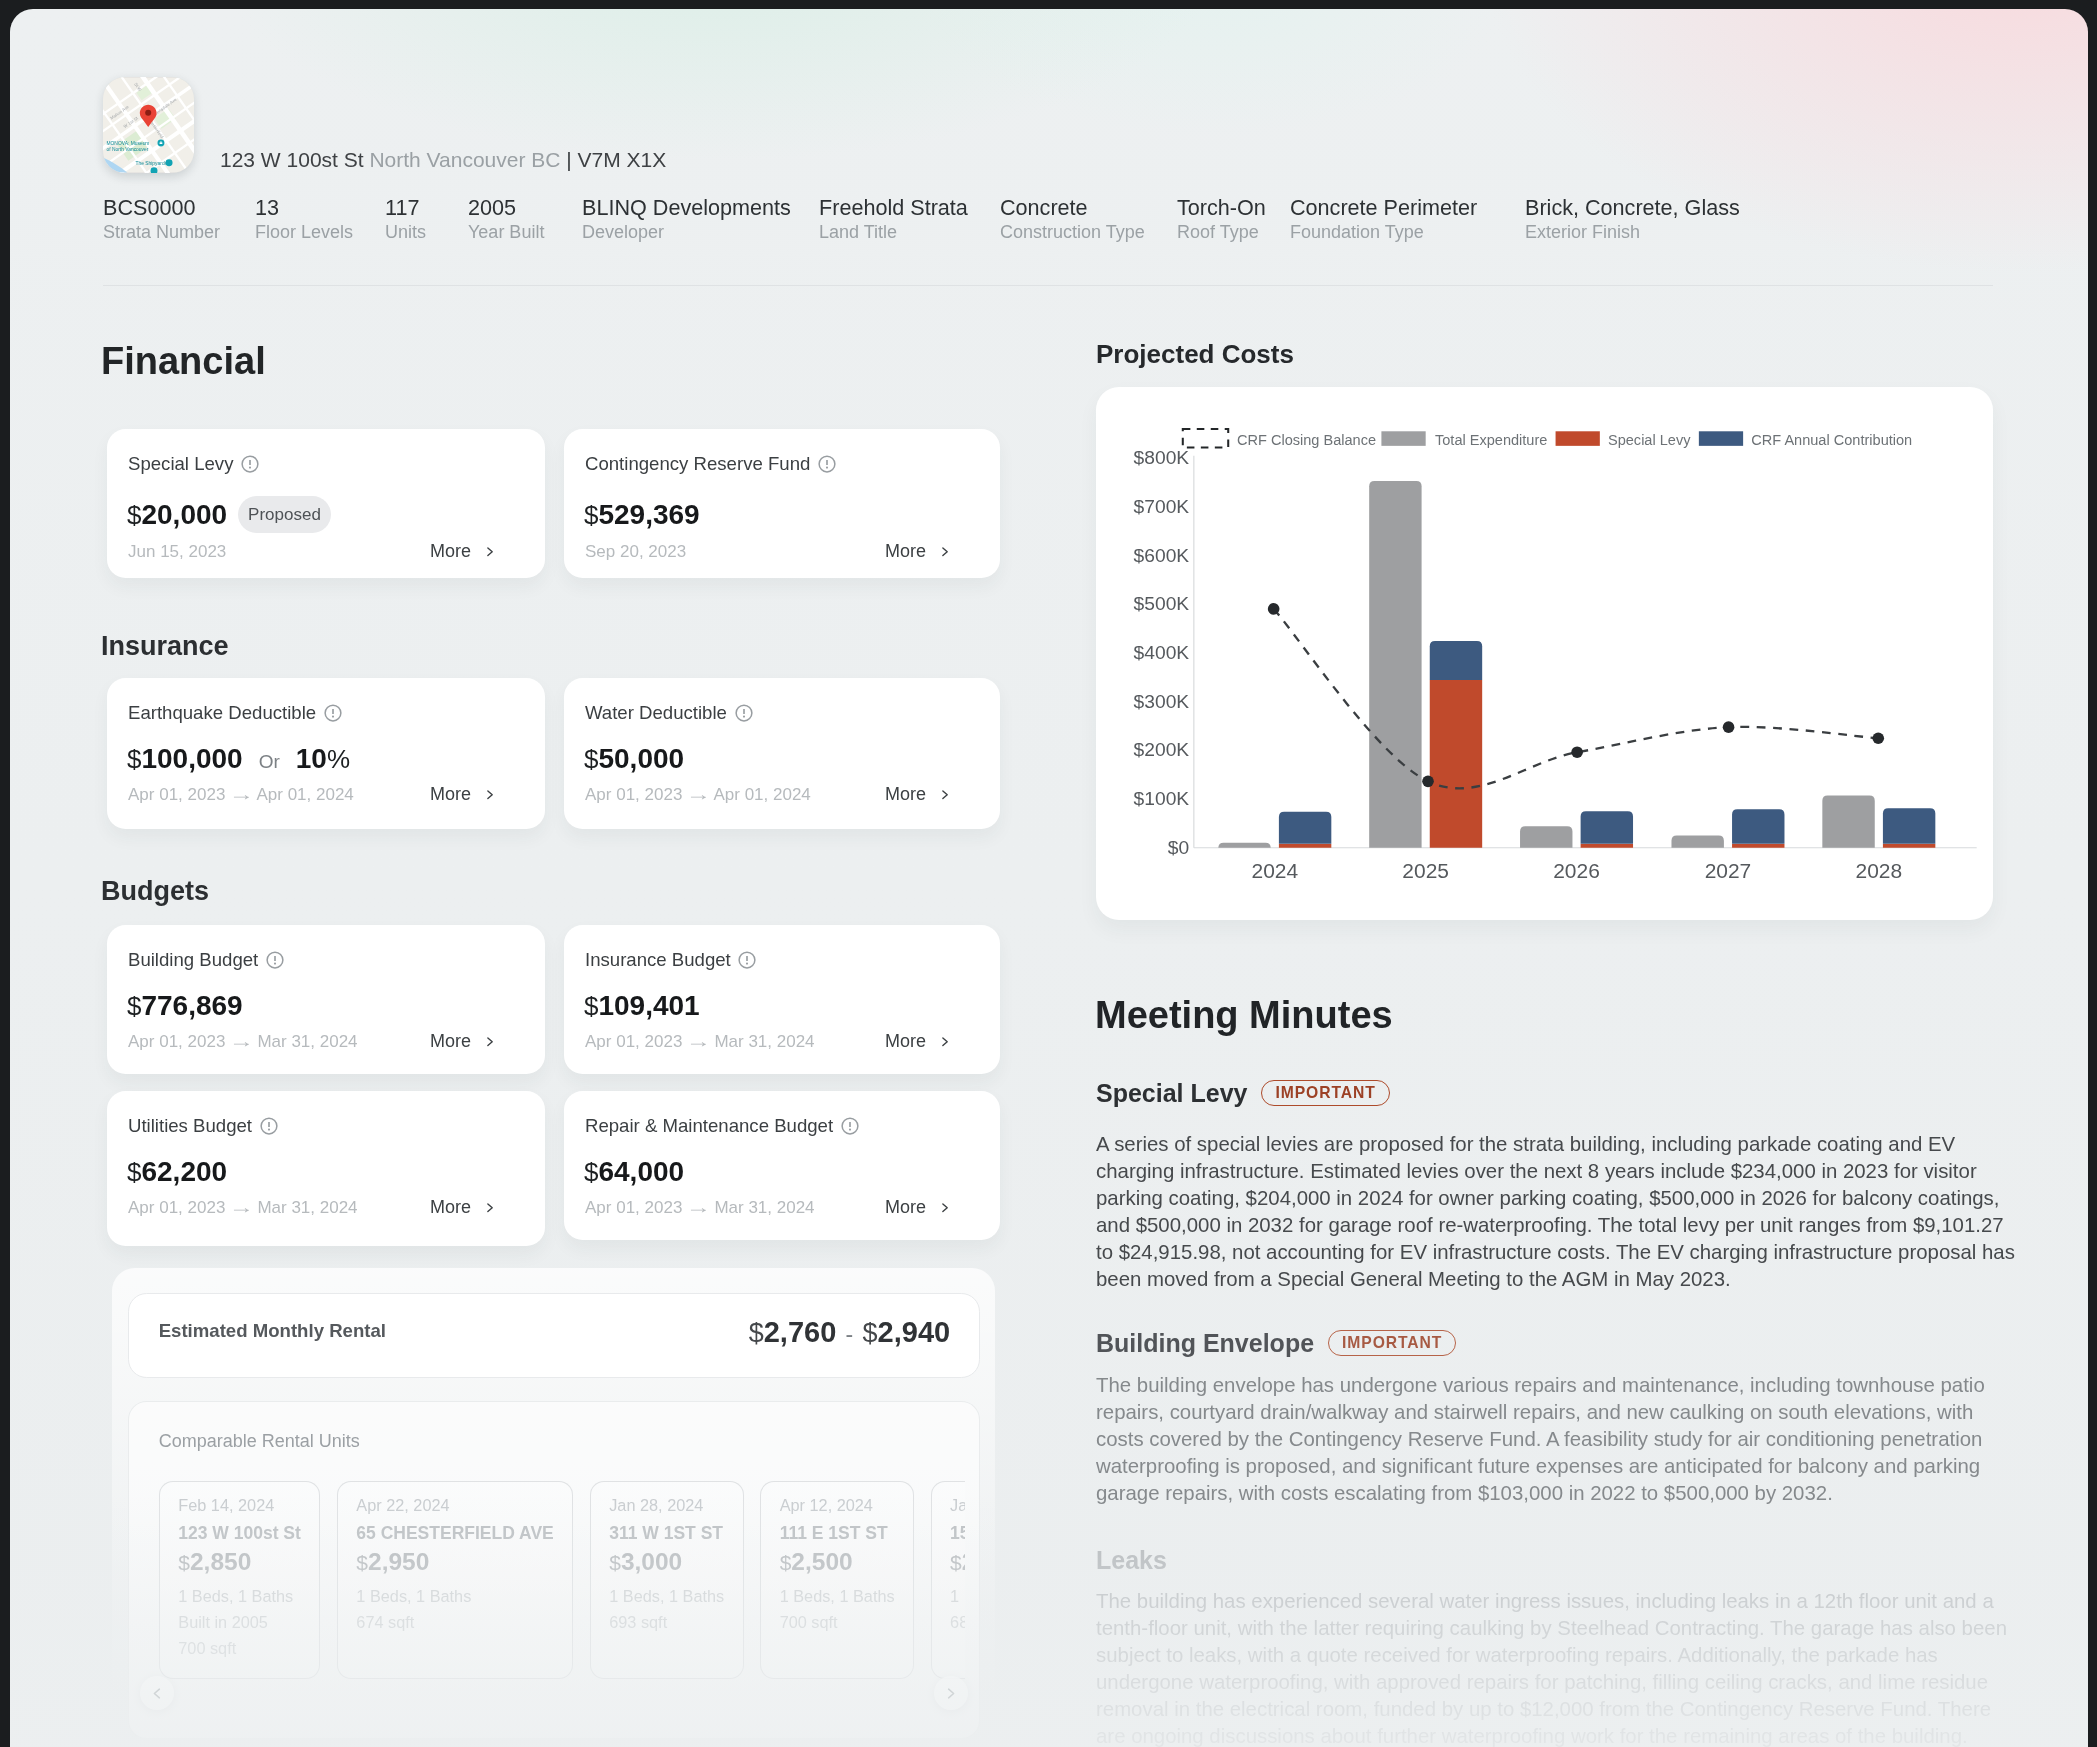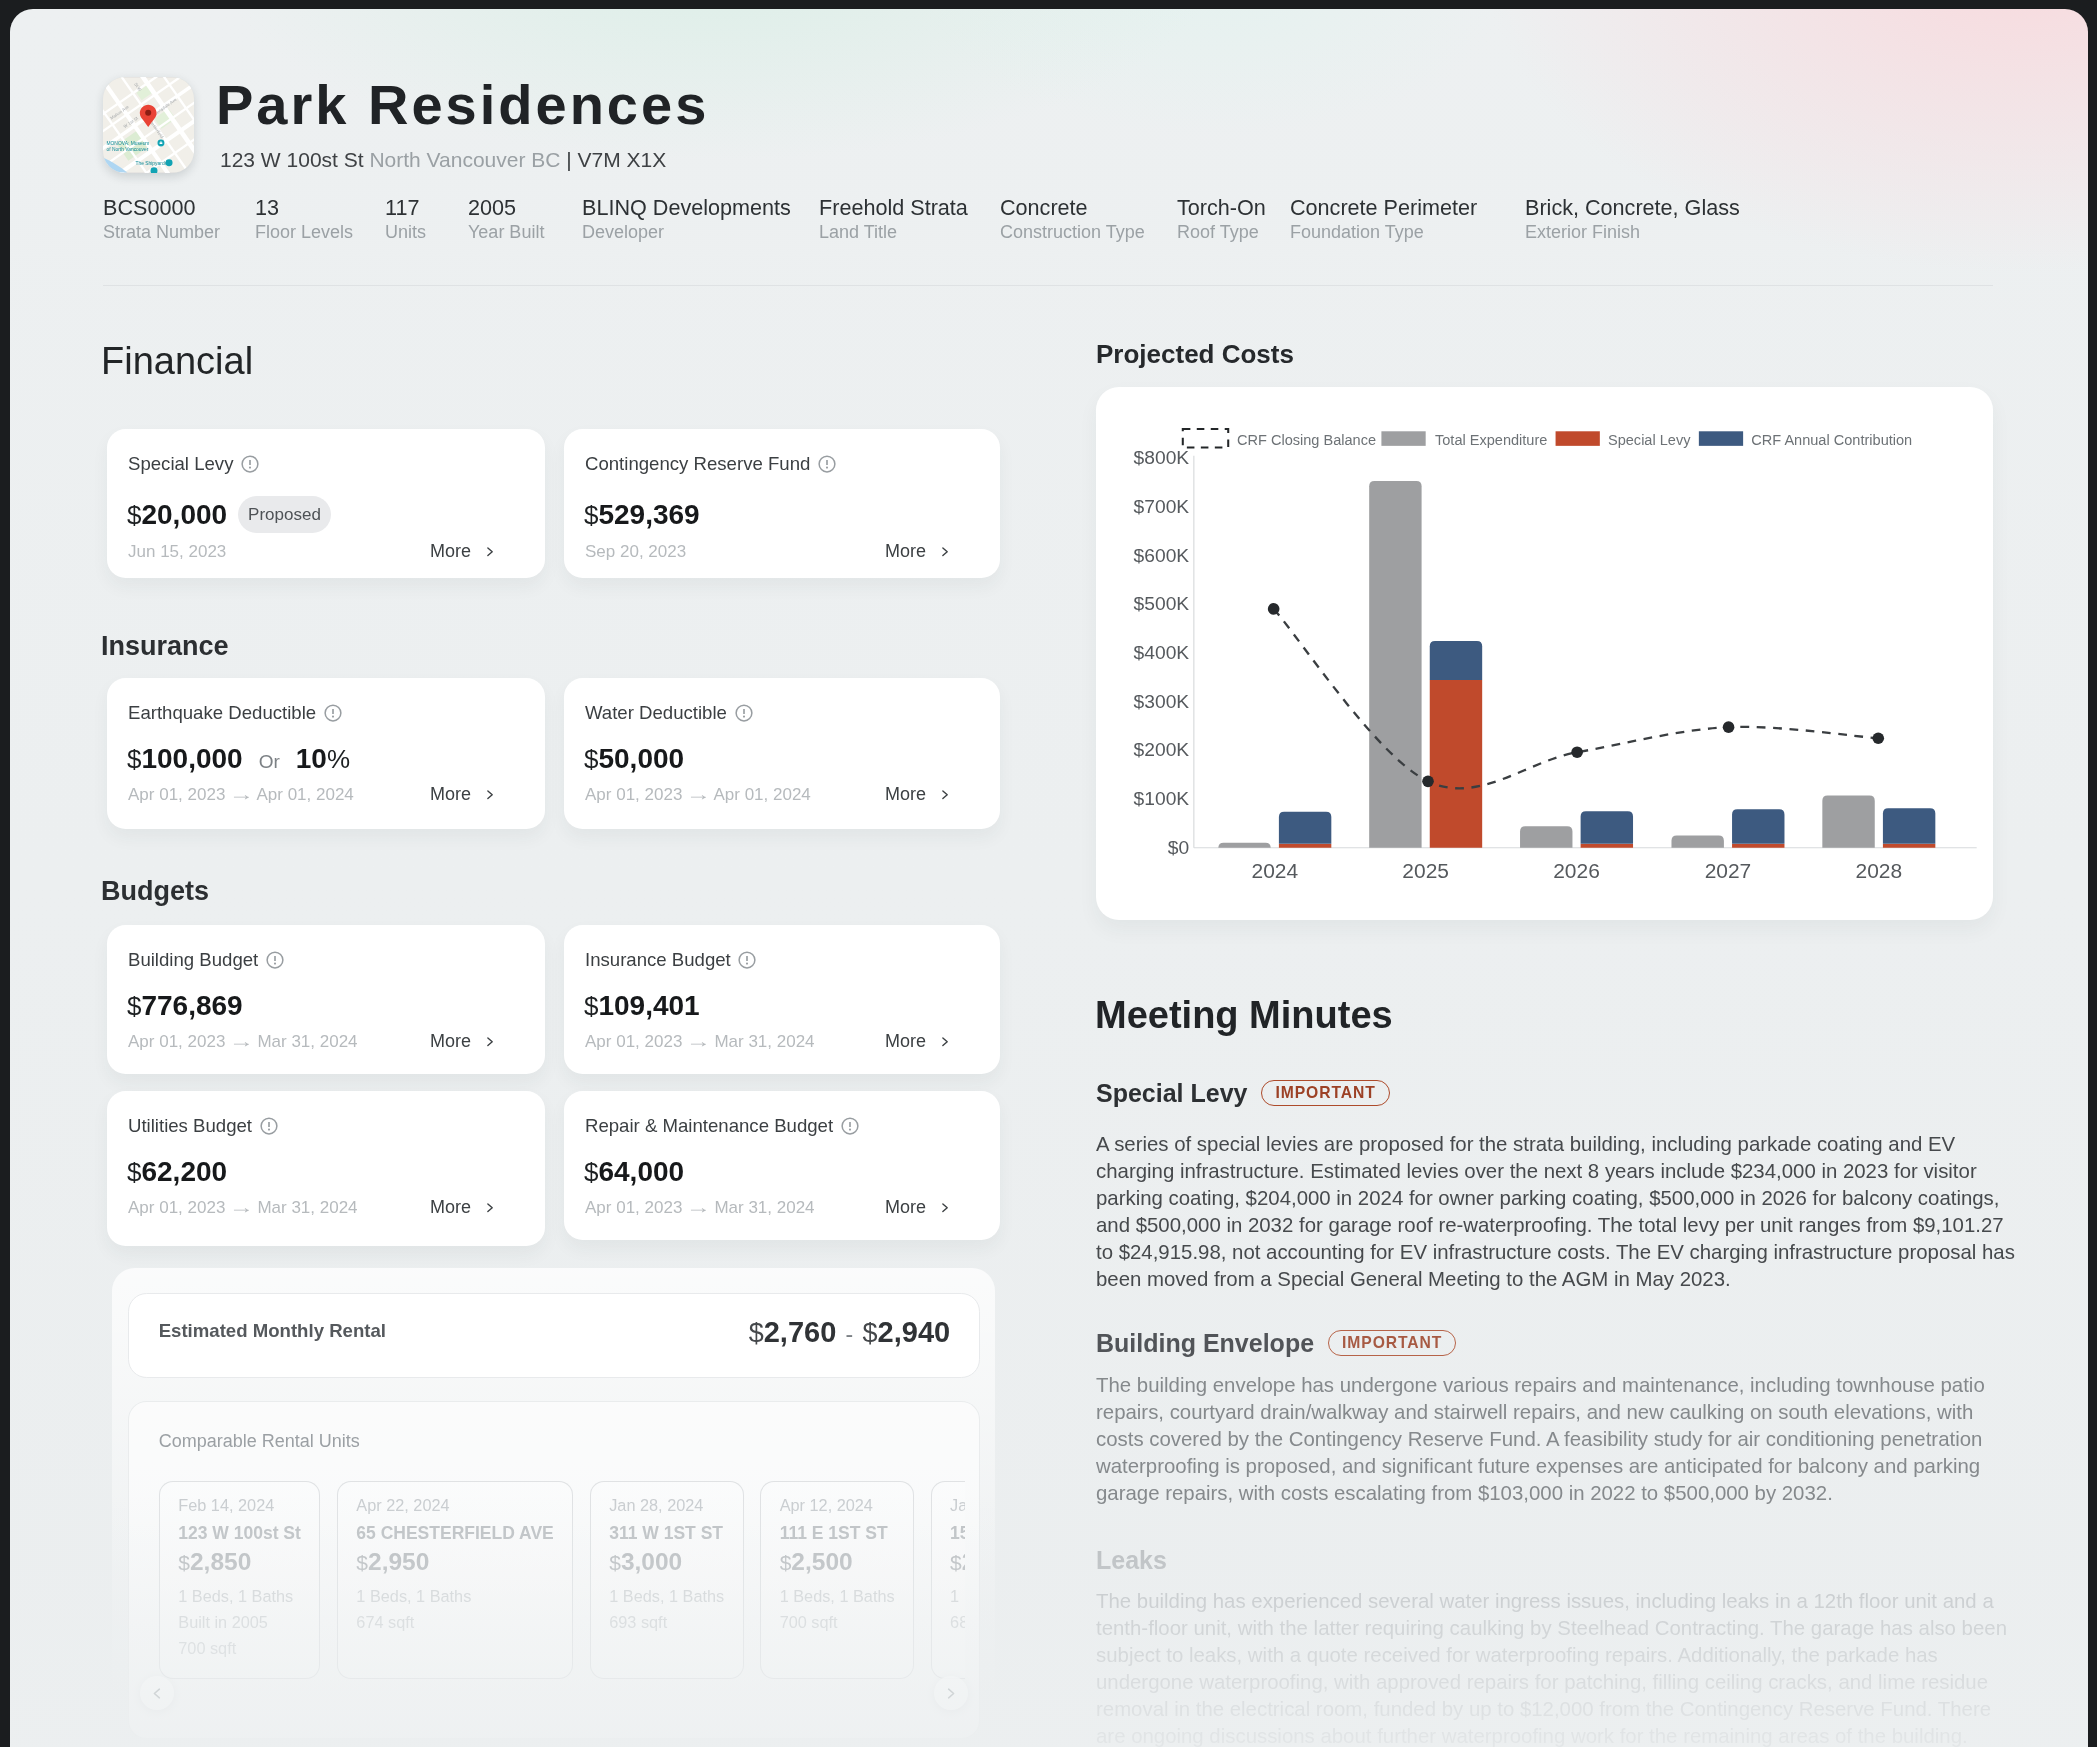--- a/index.html
+++ b/index.html
@@ -15,21 +15,21 @@
 .map{position:absolute;left:103px;top:77px;width:91px;height:96px;border-radius:22px;overflow:hidden;background:#f2f0ec;box-shadow:0 3.5px 9.3px rgba(30,40,50,.15), inset 0 0 0 1.2px rgba(195,200,204,.5)}
 .title{position:absolute;left:216px;top:77px;font-size:56px;line-height:56px;font-weight:700;color:#202326;letter-spacing:3px;white-space:nowrap}
 .addr{position:absolute;left:220px;top:149px;font-size:21px;line-height:21px;color:#3e4144;white-space:nowrap}
 .addr .lt{color:#9aa0a4}
 
 .stat{position:absolute;top:197px;white-space:nowrap}
 .stat .v{font-size:21.6px;line-height:21.6px;color:#2d3134}
 .stat .l{font-size:18px;line-height:18px;color:#9ba1a5;margin-top:4px}
 .divider{position:absolute;left:103px;top:285px;width:1890px;height:1.2px;background:#dfe2e4}
 
-.h1{position:absolute;font-weight:400;color:#222527;font-size:38px;line-height:38px;white-space:nowrap}
+.h1{position:absolute;font-weight:700;color:#222527;font-size:38px;line-height:38px;white-space:nowrap}
 .h2{position:absolute;font-weight:700;color:#2c2f32;font-size:27px;line-height:27px;white-space:nowrap}
 
 .card{position:absolute;background:#fff;border-radius:18.6px;box-shadow:0 8.2px 17.5px rgba(40,50,60,.05)}
 .ct{position:absolute;left:21px;top:26px;font-size:18.6px;line-height:18.6px;color:#3b3f42;display:flex;align-items:center;gap:7.6px;white-space:nowrap}
 .info{width:18px;height:18px;flex:0 0 auto}
 .amt{position:absolute;left:20px;top:71px;display:flex;align-items:baseline;white-space:nowrap}
 .cur{font-size:26px;color:#1d2022;line-height:30px}
 .num{font-size:28px;font-weight:700;color:#17191b;line-height:30px}
 .or{font-size:19px;color:#7c8185;margin:0 16px}
 .pct{font-size:26px;font-weight:400;color:#1d2022}
@@ -110,21 +110,20 @@
         </g>
     <g transform="rotate(-35 48 78)" opacity=".8">
           <text x="34" y="80" font-size="7.5" fill="#8d9296">W 1st St</text>
         </g>
     <g transform="rotate(55 88 80)" opacity=".8">
           <text x="76" y="84" font-size="7.5" fill="#8d9296">Chesterfield</text>
         </g>
     <path d="M78 47 C70 47 63.5 53.5 63.5 61.5 C63.5 67 66.6 71 70.4 75 L78 85.5 L85.6 75 C89.4 71 92.5 67 92.5 61.5 C92.5 53.5 86 47 78 47 Z" fill="#e94335"></path>
     <circle cx="78" cy="61" r="5.2" fill="#8c1d13"></circle>
   </svg></div>
-  <div class="title">Park Residences</div>
   <div class="addr">123 W 100st St <span class="lt">North Vancouver BC</span> | V7M X1X</div>
 
   <div class="stat" style="left:103px">
       <div class="v">BCS0000</div>
       <div class="l">Strata Number</div>
     </div>
   <div class="stat" style="left:255px">
       <div class="v">13</div>
       <div class="l">Floor Levels</div>
     </div>

